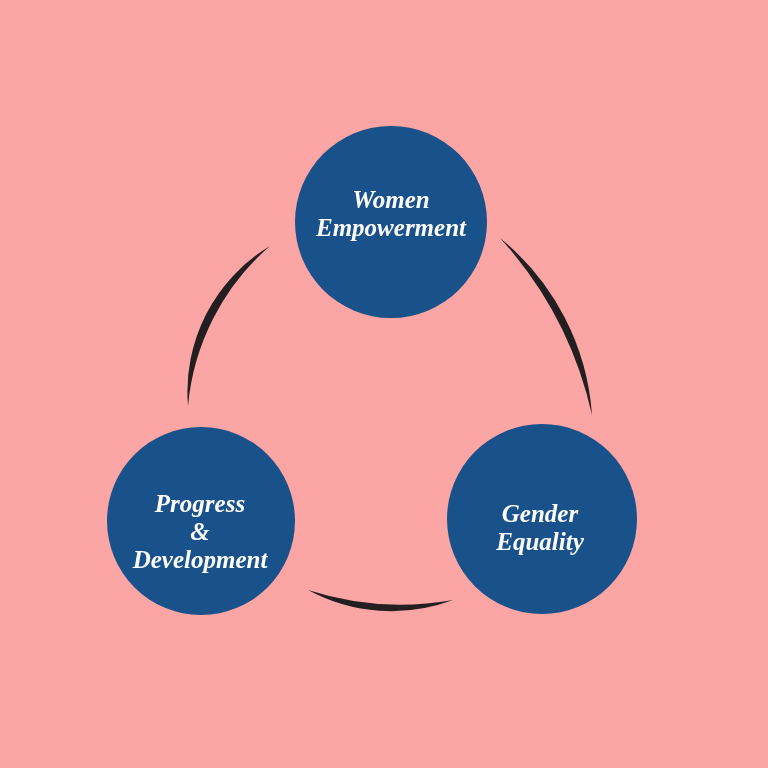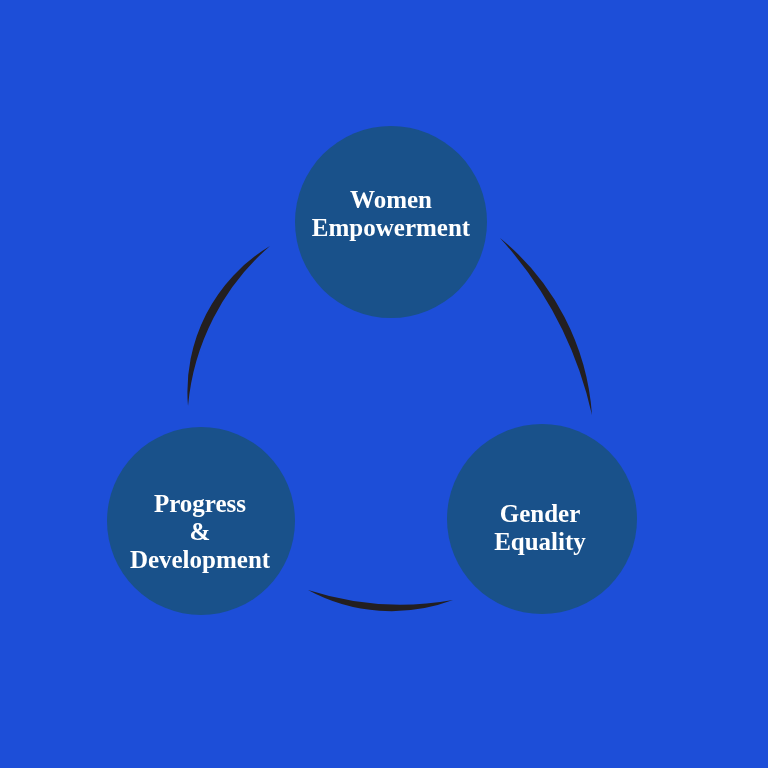--- a/index.html
+++ b/index.html
@@ -8,21 +8,22 @@
     background: #ffffff;
     width: 768px;
     height: 768px;
     overflow: hidden;
     font-family: "Liberation Serif", "DejaVu Serif", serif;
   }
   .stage {
     position: relative;
     width: 768px;
     height: 768px;
-    background: #1d4ed8;
+    background: #fca5a5;
+    font-style: italic;
   }
   svg { display: block; }
   .node { fill: #19518a; }
   .arc  { fill: #231f20; }
   .label {
     fill: #ffffff;
     font-family: "Liberation Serif", "DejaVu Serif", serif;
     font-size: 25px;
     font-weight: bold;
     text-anchor: middle;

